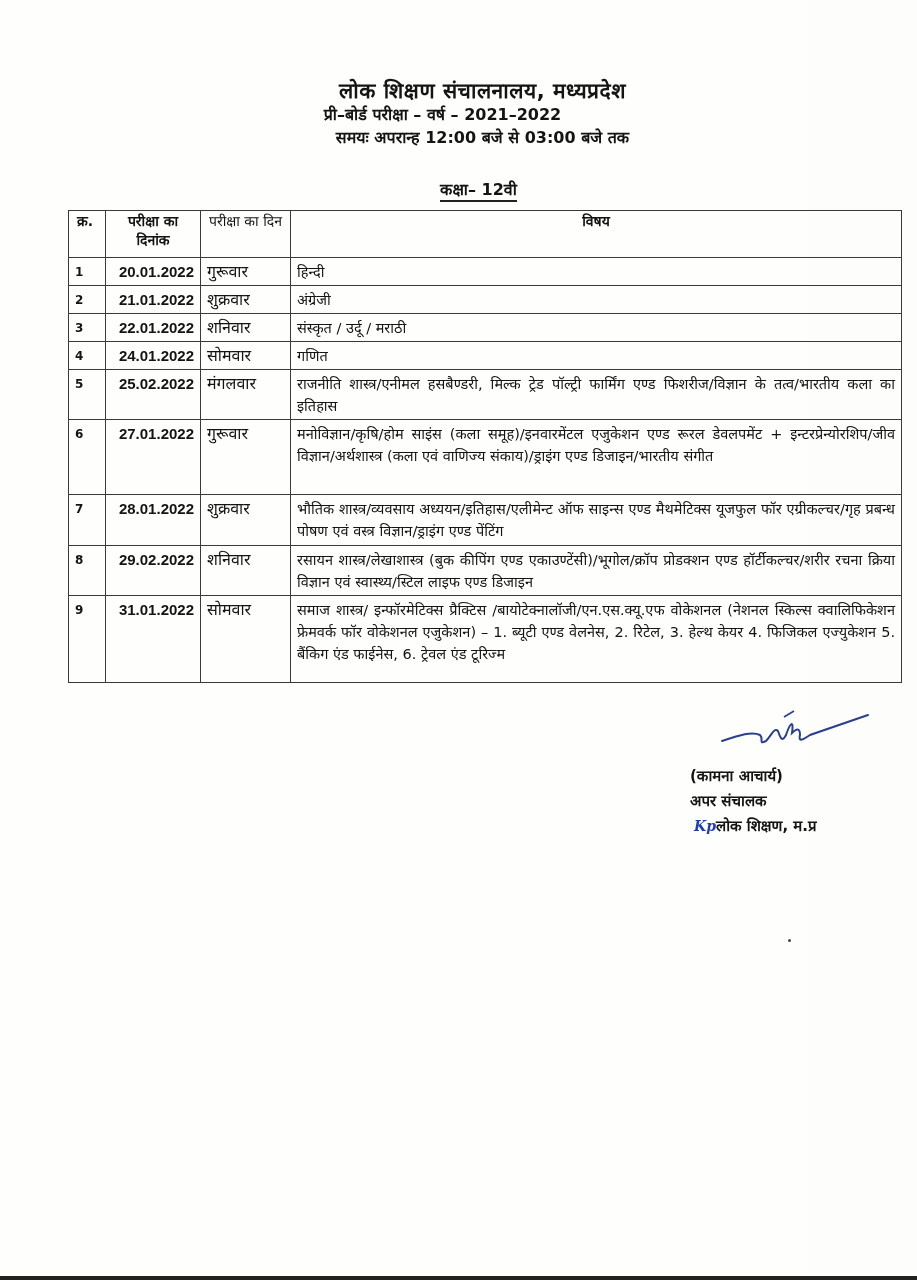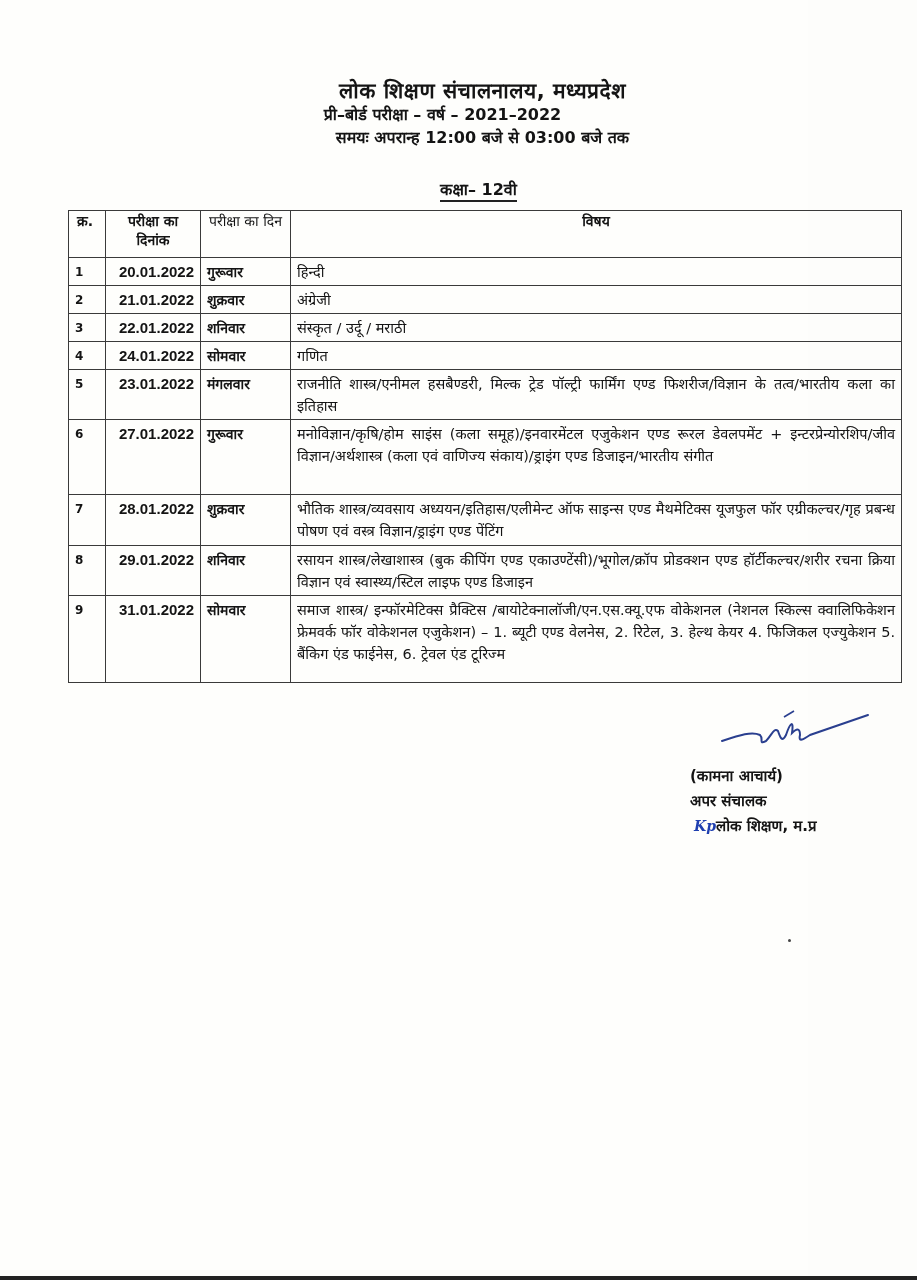--- a/index.html
+++ b/index.html
@@ -23,21 +23,21 @@
     font-size: 14px; font-weight: bold;
   }
   table.sched td, table.sched th {
     border: 1.3px solid #3a3a3a; vertical-align: top; padding: 3px 6px 2px 6px;
     line-height: 22px;
   }
   table.sched th { font-weight: bold; text-align: center; line-height: 19px; padding-top: 1px; }
   col.c-no { width: 37px; } col.c-date { width: 95px; } col.c-day { width: 90px; } col.c-subj { width: auto; }
   td.no { font-size: 12px; padding-left: 10px; }
   td.date { text-align: right; font-family: "Liberation Sans", sans-serif; font-size: 15px; }
-  td.day { font-weight: bold; font-size: 14px; }
+  td.day { font-weight: normal; font-size: 16px; }
   td.subj { font-weight: normal; font-size: 14.5px; text-align: justify; }
   th.subj-h { font-weight: normal; font-size: 14px; padding-top: 8px; }
   tr.r-h { height: 47px; } tr.r1, tr.r2, tr.r3, tr.r4 { height: 26px; }
   tr.r5 { height: 46px; } tr.r6 { height: 75px; } tr.r7 { height: 51px; } tr.r8 { height: 46px; } tr.r9 { height: 87px; }
 
   .sig { position: absolute; left: 690px; top: 705px; width: 180px; }
   .sig svg { position: absolute; left: 10px; top: 0; }
   .sig-line { position: absolute; left: 0; width: 220px; text-align: left; white-space: nowrap; font-size: 15px; font-weight: bold; }
   .sig-name { top: 60px; } .sig-title { top: 85px; } .sig-dept { top: 110px; }
   .initials { color: #1f3fb0; font-style: italic; font-size: 14px; font-family: "DejaVu Serif", serif; margin-left: 16px; }
@@ -87,39 +87,39 @@
       <td class="subj">संस्कृत / उर्दू / मराठी</td>
     </tr>
     <tr class="r4">
       <td class="no">4</td>
       <td class="date">24.01.2022</td>
       <td class="day">सोमवार</td>
       <td class="subj">गणित</td>
     </tr>
     <tr class="r5">
       <td class="no">5</td>
-      <td class="date">23.01.2022</td>
+      <td class="date">25.02.2022</td>
       <td class="day">मंगलवार</td>
       <td class="subj">राजनीति शास्त्र/एनीमल हसबैण्डरी, मिल्क ट्रेड पॉल्ट्री फार्मिंग एण्ड फिशरीज/विज्ञान के तत्व/भारतीय कला का इतिहास</td>
     </tr>
     <tr class="r6">
       <td class="no">6</td>
       <td class="date">27.01.2022</td>
       <td class="day">गुरूवार</td>
       <td class="subj">मनोविज्ञान/कृषि/होम साइंस (कला समूह)/इनवारमेंटल एजुकेशन एण्ड रूरल डेवलपमेंट + इन्टरप्रेन्योरशिप/जीव विज्ञान/अर्थशास्त्र (कला एवं वाणिज्य संकाय)/ड्राइंग एण्ड डिजाइन/भारतीय संगीत</td>
     </tr>
     <tr class="r7">
       <td class="no">7</td>
       <td class="date">28.01.2022</td>
       <td class="day">शुक्रवार</td>
       <td class="subj">भौतिक शास्त्र/व्यवसाय अध्ययन/इतिहास/एलीमेन्ट ऑफ साइन्स एण्ड मैथमेटिक्स यूजफुल फॉर एग्रीकल्चर/गृह प्रबन्ध पोषण एवं वस्त्र विज्ञान/ड्राइंग एण्ड पेंटिंग</td>
     </tr>
     <tr class="r8">
       <td class="no">8</td>
-      <td class="date">29.01.2022</td>
+      <td class="date">29.02.2022</td>
       <td class="day">शनिवार</td>
       <td class="subj">रसायन शास्त्र/लेखाशास्त्र (बुक कीपिंग एण्ड एकाउण्टेंसी)/भूगोल/क्रॉप प्रोडक्शन एण्ड हॉर्टीकल्चर/शरीर रचना क्रिया विज्ञान एवं स्वास्थ्य/स्टिल लाइफ एण्ड डिजाइन</td>
     </tr>
     <tr class="r9">
       <td class="no">9</td>
       <td class="date">31.01.2022</td>
       <td class="day">सोमवार</td>
       <td class="subj">समाज शास्त्र/ इन्फॉरमेटिक्स प्रैक्टिस /बायोटेक्नालॉजी/एन.एस.क्यू.एफ वोकेशनल (नेशनल स्किल्स क्वालिफिकेशन फ्रेमवर्क फॉर वोकेशनल एजुकेशन) – 1. ब्यूटी एण्ड वेलनेस, 2. रिटेल, 3. हेल्थ केयर       4. फिजिकल एज्युकेशन 5. बैंकिग एंड फाईनेस, 6. ट्रेवल एंड टूरिज्म</td>
     </tr>
   </tbody>

